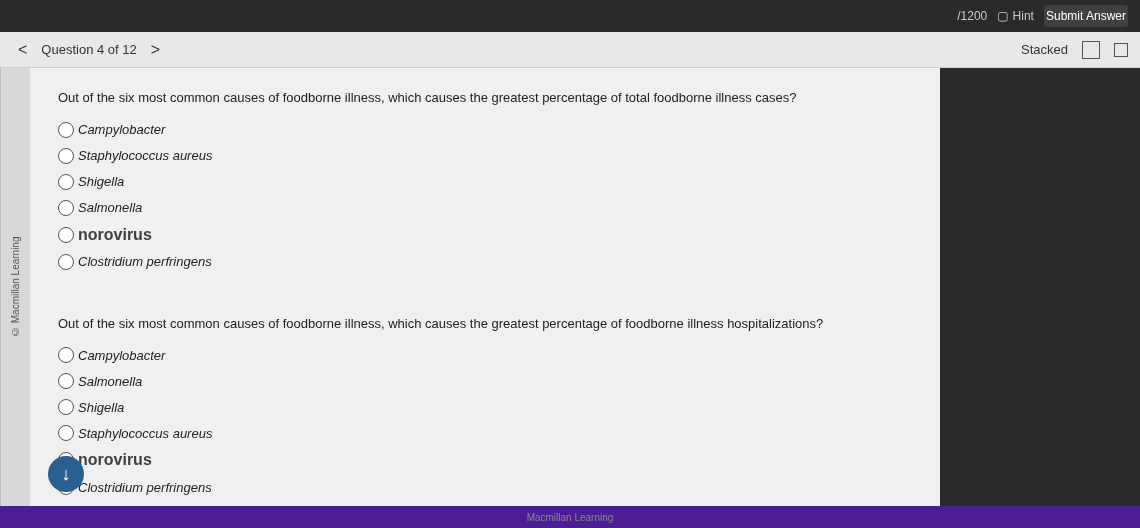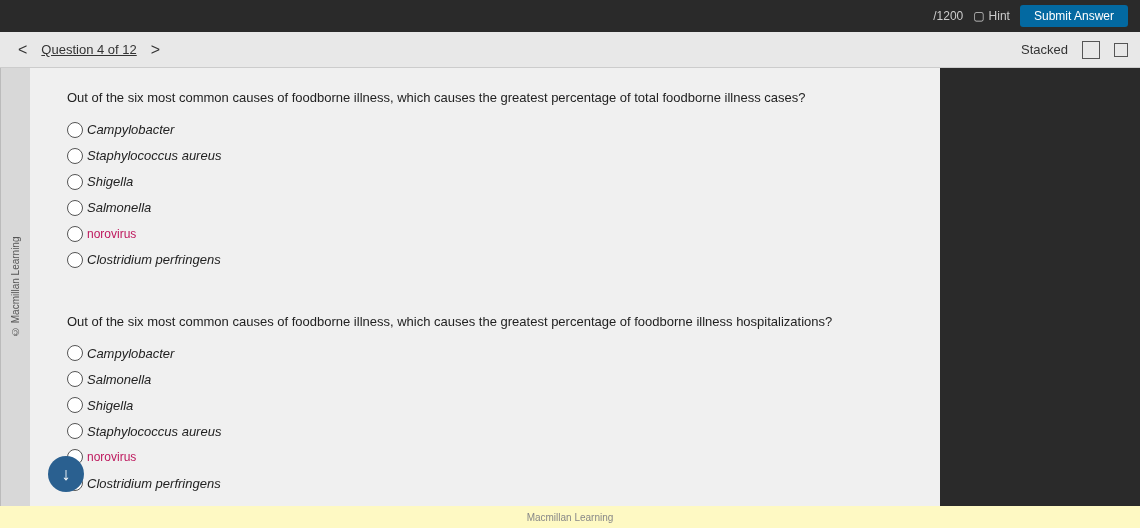--- a/index.html
+++ b/index.html
@@ -31,24 +31,24 @@
       background: transparent;
       border: none;
       color: #ccc;
       font-size: 12px;
       cursor: pointer;
       display: flex;
       align-items: center;
       gap: 4px;
     }
     .submit-btn {
-      background: #0369a1;
+      background: #404040;
       color: white;
       border: none;
-      padding: 4px 14px;
+      padding: 4px 2px;
       border-radius: 3px;
       font-size: 12px;
       cursor: pointer;
     }
 
     
     .nav-bar {
       background: #e8e8e8;
       height: 36px;
       display: flex;
@@ -61,21 +61,20 @@
       background: none;
       border: none;
       font-size: 16px;
       cursor: pointer;
       color: #333;
       padding: 2px 6px;
     }
     .nav-question-label {
       font-size: 13px;
       color: #333;
-      text-decoration: underline;
     }
     .stacked-label {
       margin-left: auto;
       font-size: 13px;
       color: #333;
       display: flex;
       align-items: center;
       gap: 14px;
     }
     .stacked-icon {
@@ -110,21 +109,21 @@
       font-size: 10px;
       color: #555;
       border-right: 1px solid #bbb;
       flex-shrink: 0;
     }
 
     
     .question-panel {
       background: #f0f0f0;
       flex: 1;
-      padding: 20px 37px;
+      padding: 20px 28px;
       overflow-y: auto;
       position: relative;
     }
 
     .question-block {
       margin-bottom: 24px;
     }
 
     .question-text {
       font-size: 13px;
@@ -150,22 +149,23 @@
       flex-shrink: 0;
     }
 
     .option-text {
       font-size: 13px;
       color: #222;
       font-style: italic;
     }
 
     .option-text-normal {
-      font-size: 12px;
-      color: #be185d;
+      font-size: 16px;
+      color: #404040;
+      font-weight: bold;
     }
 
     
     .question-divider {
       height: 20px;
     }
 
     
     .scroll-down-btn {
       position: absolute;
@@ -179,21 +179,21 @@
       color: white;
       font-size: 18px;
       cursor: pointer;
       display: flex;
       align-items: center;
       justify-content: center;
     }
 
     
     .footer {
-      background: #fef9c3;
+      background: #4c1d95;
       height: 22px;
       display: flex;
       align-items: center;
       justify-content: center;
     }
     .footer-text {
       color: #888;
       font-size: 10px;
     }
 

